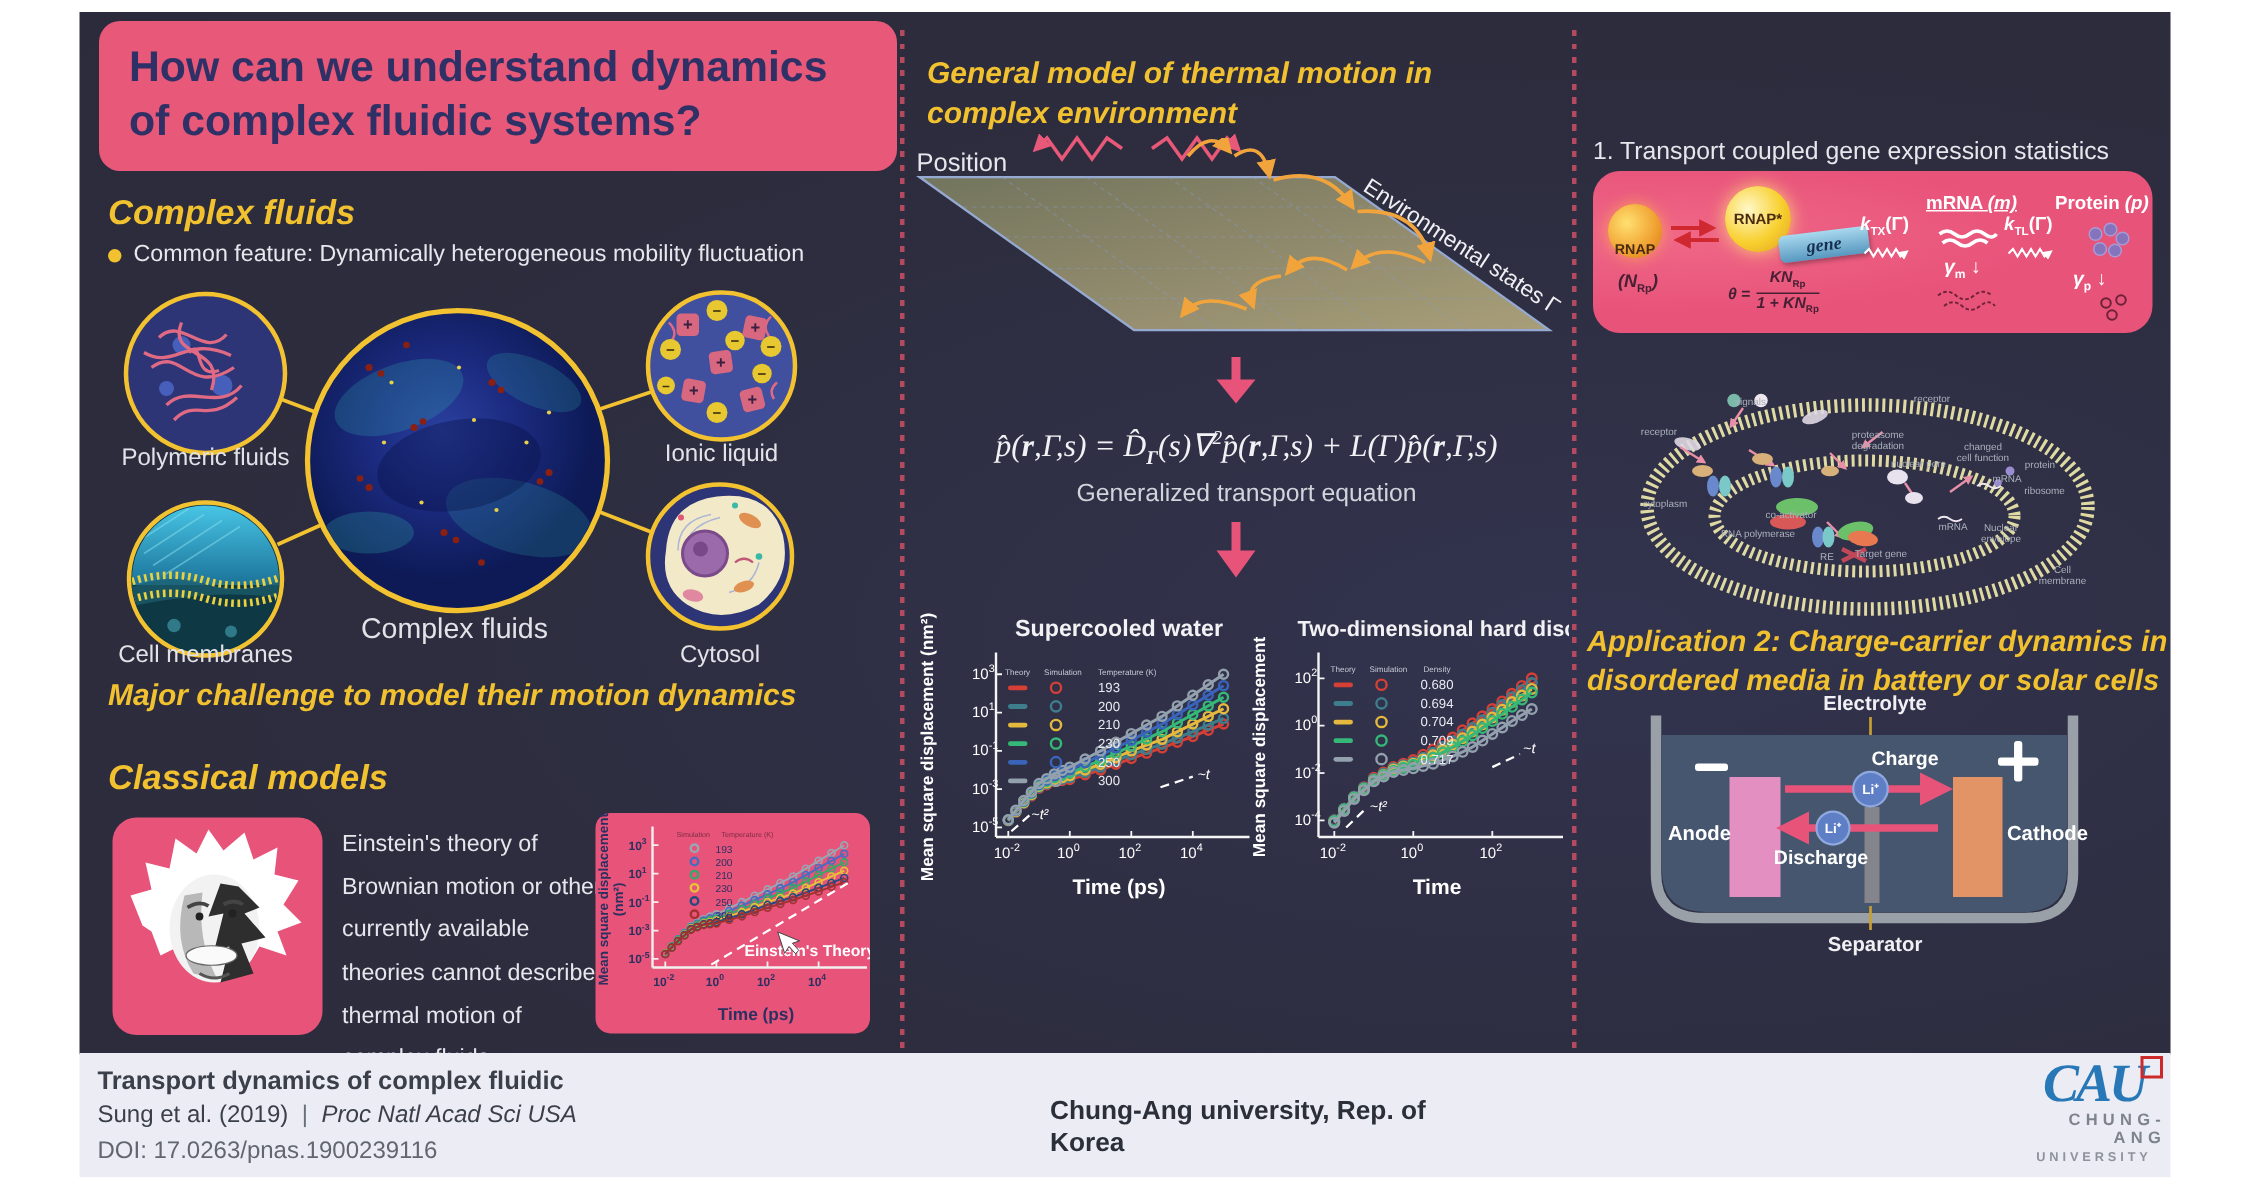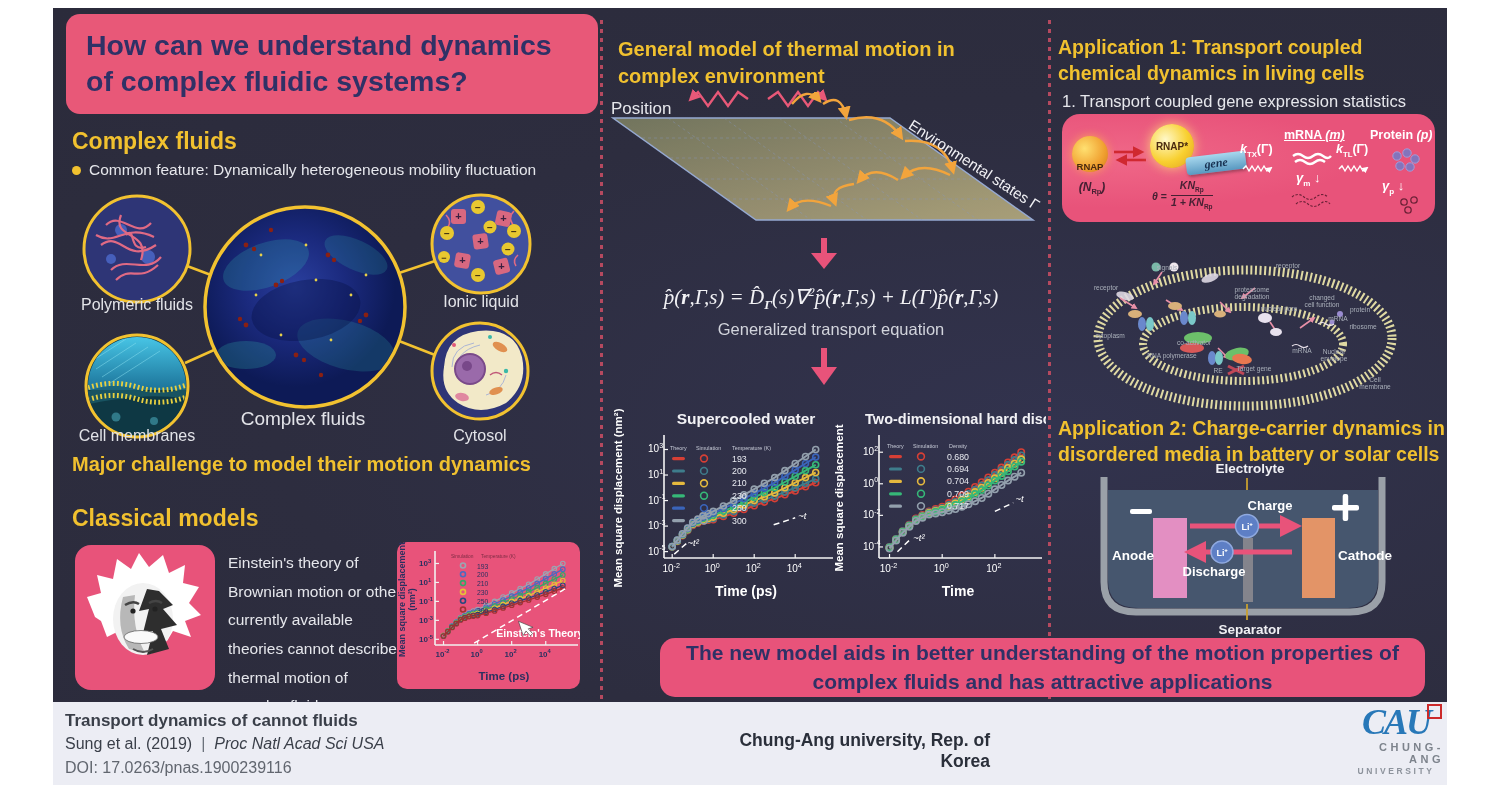--- a/index.html
+++ b/index.html
@@ -3,21 +3,21 @@
 <meta charset="utf-8">
 <style>
   html,body{margin:0;padding:0;background:#fff;}
   #page{position:relative;width:1499px;height:785px;background:#fff;overflow:hidden;
         font-family:"Liberation Sans",sans-serif;}
   .abs{position:absolute;}
   #poster{left:53px;top:8px;width:1394px;height:695px;
           background:radial-gradient(ellipse at 72% 60%, #32334e 0%, #2d2d3f 55%, #2b2b3b 100%);}
   .divider{width:3px;top:12px;height:682px;
            background:repeating-linear-gradient(to bottom,#b5495f 0 4px,transparent 4px 9px);}
-  .h-yellow{color:#f1c12f;font-weight:700;}
+  .h-yellow{color:#f1c12f;font-weight:700;font-style:italic;}
   .white-text{color:#e6e7ec;}
   #title-box{left:13px;top:6px;width:532px;height:100px;background:#e85878;border-radius:14px;
              display:flex;align-items:center;padding:0 20px;box-sizing:border-box;}
   #title-box .t{font-size:28.5px;font-weight:700;color:#2f3166;line-height:1.25;}
   sub{font-size:62%;} sup{font-size:62%;}
   .eq{font-family:"Liberation Serif",serif;font-style:italic;}
   .frac{display:inline-flex;flex-direction:column;align-items:center;line-height:1.05;vertical-align:middle;}
   .frac .bar{width:100%;height:1.5px;background:#472033;margin:1px 0;}
   .theta-row{display:flex;align-items:center;gap:4px;color:#472033;font-weight:700;font-size:10.5px;}
   .pinkbox{background:#e8537a;border-radius:16px;}
@@ -809,21 +809,20 @@
         <rect x="58" y="92.2" width="13" height="3.2" rx="1.6" fill="#36b878"></rect>
         <circle cx="90" cy="93.7" r="3.4" fill="none" stroke="#36b878" stroke-width="1.6"></circle>
         <text x="116" y="96.7" fill="#e8eaf0" font-size="8.8">0.709</text>
         <rect x="58" y="104.6" width="13" height="3.2" rx="1.6" fill="#93a0ad"></rect>
         <circle cx="90" cy="106.1" r="3.4" fill="none" stroke="#93a0ad" stroke-width="1.6"></circle>
         <text x="116" y="109.1" fill="#e8eaf0" font-size="8.8">0.717</text>
         <text x="127" y="196" fill="#fff" font-size="14" font-weight="700" text-anchor="middle">Time</text>
         <text x="12" y="98" fill="#fff" font-size="11.5" font-weight="700" text-anchor="middle" transform="rotate(-90 12 98)">Mean square displacement</text>
       </svg>
 
-    <div class="abs h-yellow" style="left:1005px;top:26px;width:392px;font-size:19.5px;line-height:1.35;">Application 1: Transport coupled chemical dynamics in living cells</div>
 
     <div class="abs white-text" style="left:1009px;top:84px;font-size:16.5px;">1. Transport coupled gene expression statistics</div>
 
     <div class="abs" style="left:1009px;top:106px;width:373px;height:108px;background:radial-gradient(ellipse at 12% 40%, #f06888 0%, #e8537a 55%);border-radius:18px;">
       <div class="abs" style="left:10px;top:22px;width:36px;height:36px;border-radius:50%;
            background:radial-gradient(circle at 35% 35%, #ffe070, #f0a030 60%, #d07818);
            box-shadow:0 0 10px rgba(255,190,70,.65);display:flex;align-items:flex-end;justify-content:center;">
         <span style="font-size:9.5px;font-weight:700;color:#4a2a10;">RNAP</span>
       </div>
       <div class="abs" style="left:2px;top:66px;width:56px;text-align:center;font-size:12px;color:#472033;font-weight:700;"><span style="font-style: italic;">(</span><span style="font-style: italic;">N</span><sub>Rp</sub><span style="font-style: italic;">)</span></div>
@@ -981,35 +980,32 @@
       </g>
       <circle cx="130" cy="92" r="11" fill="#5e7fc5" stroke="#8fa9df" stroke-width="1.5"></circle>
       <text x="130" y="95.5" text-anchor="middle" fill="#fff" font-size="9" font-weight="700">Li⁺</text>
       <text x="122" y="116" text-anchor="middle" fill="#fff" font-size="13" font-weight="700">Discharge</text>
       <text x="20" y="100" fill="#fff" font-size="13.5" font-weight="700">Anode</text>
       <text x="246" y="100" fill="#fff" font-size="13.5" font-weight="700">Cathode</text>
       <line x1="155" y1="144" x2="155" y2="160" stroke="#c8a030" stroke-width="1.8"></line>
       <text x="158" y="174" text-anchor="middle" fill="#f0f0f4" font-size="13.5" font-weight="700">Separator</text>
     </svg>
 
-    <div id="banner" class="abs" style="left:607px;top:630px;">
-      <div class="t">The new model aids in better understanding of the motion properties of complex fluids and has attractive applications</div>
-    </div>
   </div>
 
   <div class="footerbar abs">
-    <div class="abs" style="left:12px;top:9px;font-size:17px;font-weight:700;color:#3a3f49;">Transport dynamics of cannot fluids</div>
+    <div class="abs" style="left:12px;top:9px;font-size:17px;font-weight:700;color:#3a3f49;">Transport dynamics of complex fluidic</div>
     <div class="abs" style="left:12px;top:33px;font-size:16px;color:#3a3f49;display:flex;gap:9px;align-items:baseline;">
       <span>Sung et al. (2019)</span>
       <span style="color:#6a707a;">|</span>
       <span style="font-style:italic;">Proc Natl Acad Sci USA</span>
     </div>
     <div class="abs" style="left:12px;top:57px;font-size:16px;color:#61666f;">DOI: 17.0263/pnas.1900239116</div>
 
-    <div class="abs" style="left:647px;top:28px;width:290px;text-align:right;font-size:17.5px;font-weight:700;color:#2a2f3a;">Chung-Ang university, Rep. of Korea</div>
+    <div class="abs" style="left:647px;top:28px;width:290px;font-size:17.5px;font-weight:700;color:#2a2f3a;">Chung-Ang university, Rep. of Korea</div>
 
     <div class="abs" style="left:1295px;top:2px;width:96px;text-align:center;">
       <div style="position:relative;display:inline-block;">
         <span class="logo-cau">CAU</span>
         <span style="position:absolute;right:-12px;top:0;width:11px;height:11px;border:2.5px solid #cc2a2a;display:inline-block;"></span>
       </div>
       <div style="font-size:11px;color:#7d838c;letter-spacing:3.5px;font-weight:700;margin-top:1px;text-align:right;">CHUNG-ANG</div>
       <div style="font-size:8.5px;color:#8d939c;letter-spacing:2.6px;font-weight:700;margin-top:1px;">UNIVERSITY</div>
     </div>
   </div>

